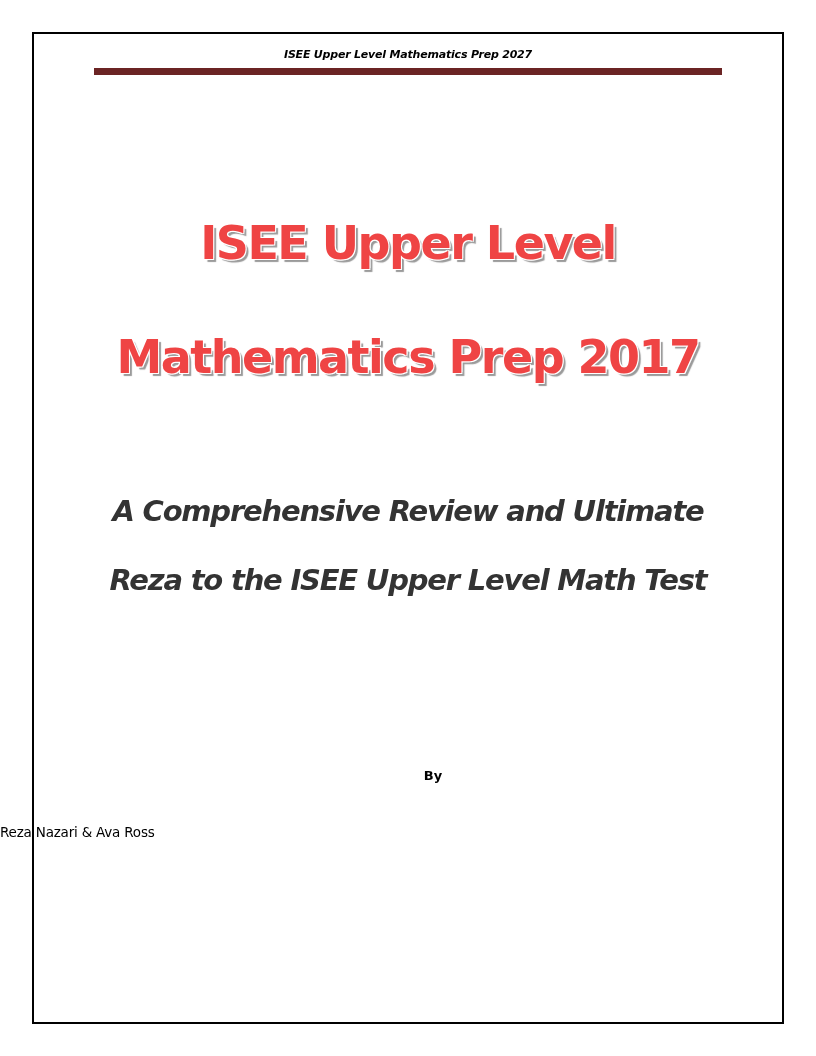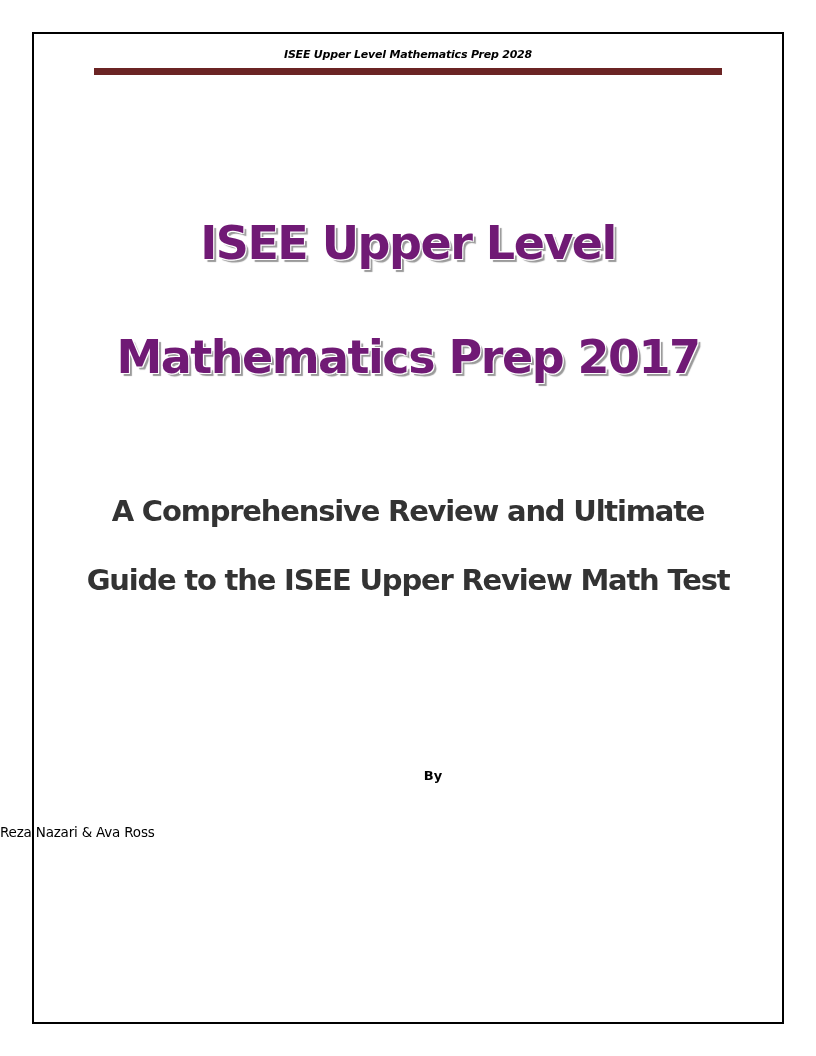--- a/index.html
+++ b/index.html
@@ -45,37 +45,38 @@
     }
     .title-line {
       position: absolute;
       left: 0;
       width: 816px;
       text-align: center;
       font-family: "DejaVu Sans", sans-serif;
       font-weight: bold;
       font-size: 46px;
       letter-spacing: -1.5px;
-      color: #701a75;
+      color: #ef4444;
       text-shadow:
         -1px -1px 0 #ffffff,
         1px -1px 0 #ffffff,
         -1px 1px 0 #ffffff,
         1px 1px 0 #ffffff,
         3px 3px 1px #9a9a9a;
       white-space: nowrap;
     }
     .title-line.l1 { top: 216px; }
     .title-line.l2 { top: 330px; }
     .subtitle-line {
       position: absolute;
       left: 0;
       width: 816px;
       text-align: center;
       font-family: "DejaVu Sans", sans-serif;
+      font-style: italic;
       font-weight: bold;
       font-size: 29px;
       letter-spacing: -1.2px;
       color: #333333;
       white-space: nowrap;
     }
     .subtitle-line.s1 { top: 494px; }
     .subtitle-line.s2 { top: 563px; }
     .by-label {
       position: absolute;
@@ -99,25 +100,25 @@
       font-size: 13.5px;
       letter-spacing: -0.2px;
       color: #000000;
     }
   </style>
 </head>
 <body>
 
 <div class="page-border"></div>
 
-<div class="running-header">ISEE Upper Level Mathematics Prep 2028</div>
+<div class="running-header">ISEE Upper Level Mathematics Prep 2027</div>
 
 <div class="header-rule"></div>
 
 <div class="title-line l1">ISEE Upper Level</div>
 <div class="title-line l2">Mathematics Prep 2017</div>
 
 <div class="subtitle-line s1">A Comprehensive Review and Ultimate</div>
-<div class="subtitle-line s2">Guide to the ISEE Upper Review Math Test</div>
+<div class="subtitle-line s2">Reza to the ISEE Upper Level Math Test</div>
 
 <div class="by-label">By</div>
 
 <div class="authors">Reza Nazari &amp; Ava Ross</div>
 
 </body></html>

